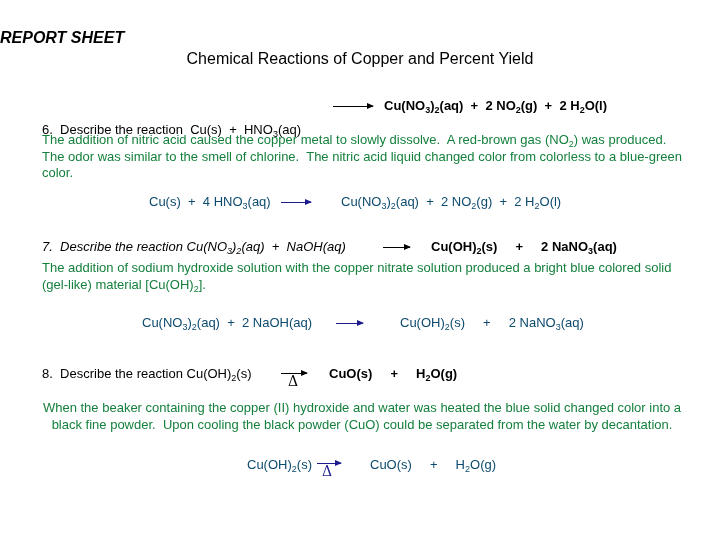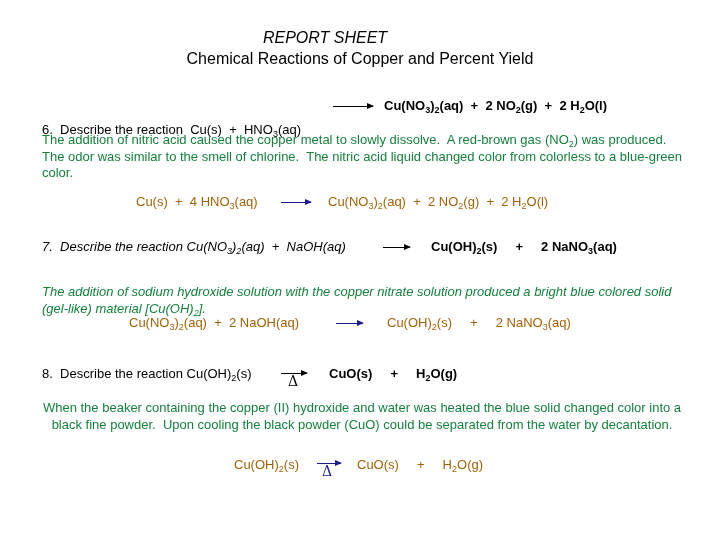--- a/index.html
+++ b/index.html
@@ -1,26 +1,26 @@
 <!DOCTYPE html>
 <html><head>
   <meta charset="utf-8">
   <style>
     html, body { margin: 0; padding: 0; }
     body {
       width: 720px; height: 540px; background: #ffffff; position: relative; overflow: hidden;
       font-family: "Liberation Sans", sans-serif; color: #000;
     }
     .abs { position: absolute; white-space: nowrap; }
-    .title { left: 0; width: 650px; text-align: center; top: 29px; font-size: 16px; font-weight: normal; font-style: italic; }
+    .title { left: 0; width: 650px; text-align: left; top: 29px; font-size: 16px; font-weight: bold; font-style: italic; }
     .subtitle { left: 0; width: 720px; text-align: center; top: 50px; font-size: 16px; }
     .q { font-size: 13px; color: #000; }
     .bold { font-weight: bold; }
     .para { position: absolute; left: 42px; width: 640px; font-size: 13px; line-height: 16.5px; color: #15803d; white-space: normal; }
-    .eq { font-size: 13px; color: #a16207; }
+    .eq { font-size: 13px; color: #0c4a6e; margin-left: 13px; }
     sub { font-size: 9px; vertical-align: -3px; line-height: 0; }
     .arrow { position: absolute; height: 1px; background: currentColor; }
     .arrow::after {
       content: ""; position: absolute; right: -1px; top: -3px;
       border-left: 7px solid currentColor; border-top: 3.5px solid transparent; border-bottom: 3.5px solid transparent;
     }
     .delta { position: absolute; font-family: "DejaVu Serif", serif; font-size: 14px; }
   </style>
 </head>
 <body>
@@ -43,21 +43,21 @@
 <div class="abs eq" style="left:328px; top:194px;">Cu(NO<sub>3</sub>)<sub>2</sub>(aq)&nbsp; +&nbsp; 2 NO<sub>2</sub>(g)&nbsp; +&nbsp; 2 H<sub>2</sub>O(l)</div>
 
 <div class="abs q" style="left:42px; top:239px;font-style:italic;">
   <span>7.</span>&nbsp;
   <span>Describe the reaction</span>
   <span>Cu(NO<sub>3</sub>)<sub>2</sub>(aq)&nbsp; +&nbsp; NaOH(aq)</span>
 </div>
 <div class="arrow" style="left:383px; top:247px; width:27px; color:#000;"></div>
 <div class="abs q bold" style="left:431px; top:239px;">Cu(OH)<sub>2</sub>(s)&nbsp;&nbsp;&nbsp;&nbsp; +&nbsp;&nbsp;&nbsp;&nbsp; 2 NaNO<sub>3</sub>(aq)</div>
 
-<div class="para" style="top:284px;font-style:italic;">The addition of sodium hydroxide solution with the copper nitrate solution produced a bright blue colored solid (gel-like) material [Cu(OH)<sub>2</sub>].</div>
+<div class="para" style="top:260px;">The addition of sodium hydroxide solution with the copper nitrate solution produced a bright blue colored solid (gel-like) material [Cu(OH)<sub>2</sub>].</div>
 
 <div class="abs eq" style="left:129px; top:315px;">Cu(NO<sub>3</sub>)<sub>2</sub>(aq)&nbsp; +&nbsp; 2 NaOH(aq)</div>
 <div class="arrow" style="left:336px; top:323px; width:27px; color:#1c1c8e;"></div>
 <div class="abs eq" style="left:387px; top:315px;">Cu(OH)<sub>2</sub>(s)&nbsp;&nbsp;&nbsp;&nbsp; +&nbsp;&nbsp;&nbsp;&nbsp; 2 NaNO<sub>3</sub>(aq)</div>
 
 <div class="abs q" style="left:42px; top:366px;">
   <span>8.</span>&nbsp;
   <span>Describe the reaction</span>
   <span>Cu(OH)<sub>2</sub>(s)</span>
 </div>

